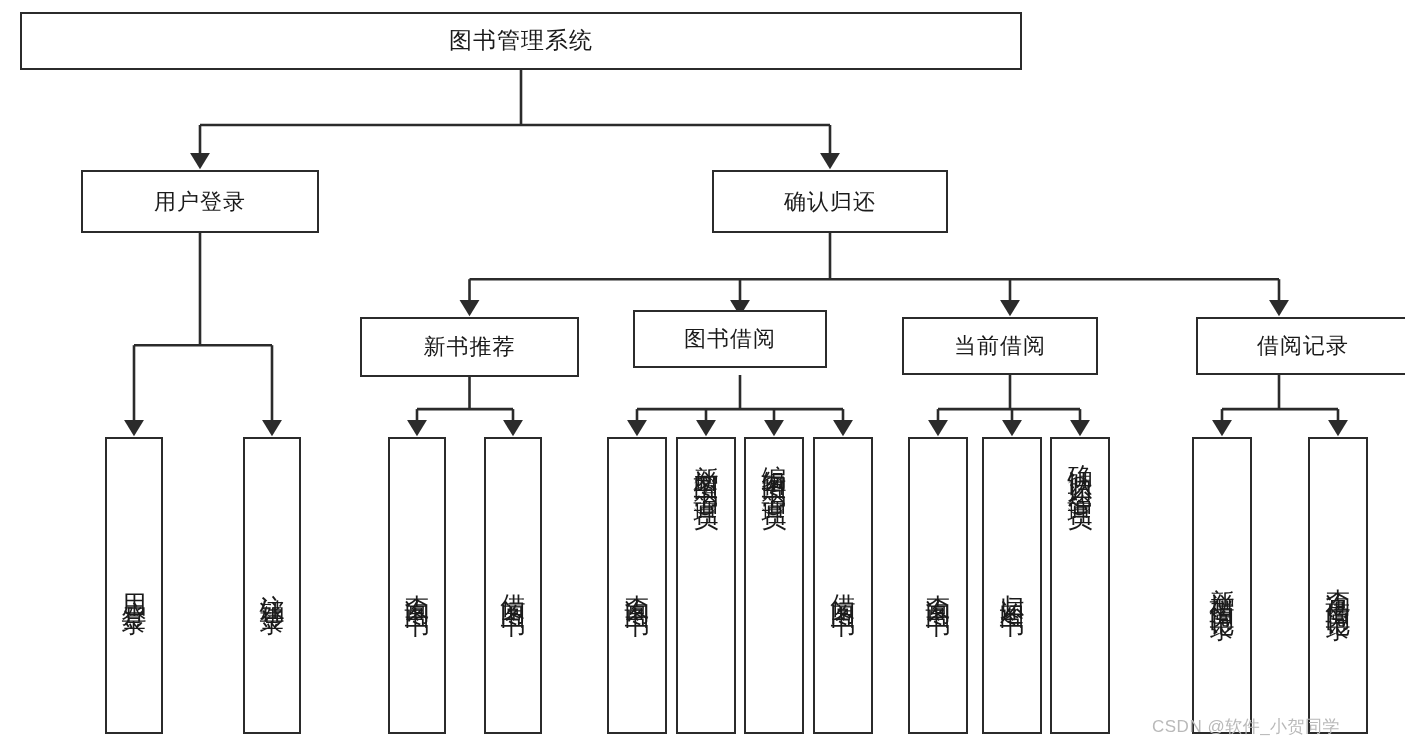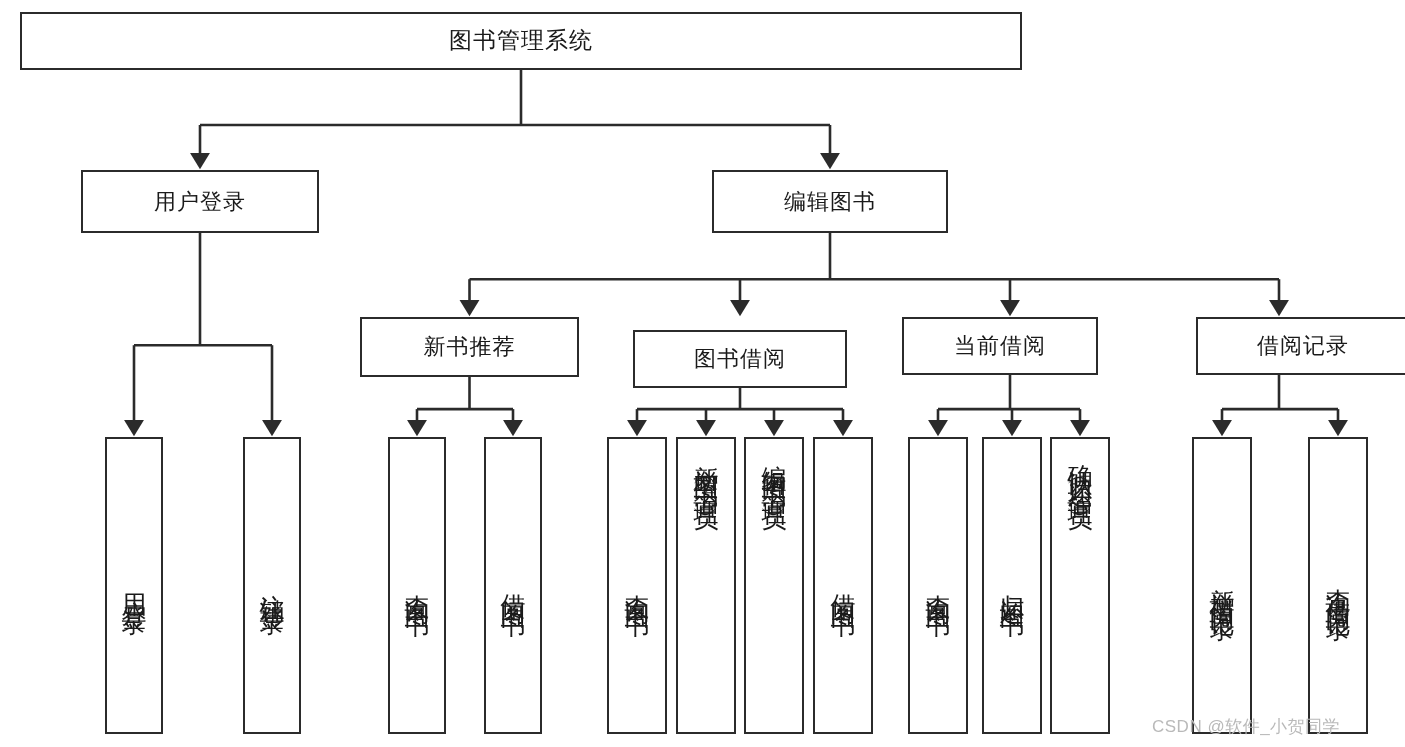--- a/index.html
+++ b/index.html
@@ -126,26 +126,26 @@
   </svg>
 
   <div id="nodes-layer">
       <div class="node horiz root" style="left: 20px; top: 12px; width: 1002px; height: 58px;">
         <span class="node-label">图书管理系统</span>
       </div>
       <div class="node horiz" style="left: 81px; top: 170px; width: 238px; height: 63px;">
         <span class="node-label">用户登录</span>
       </div>
       <div class="node horiz" style="left: 712px; top: 170px; width: 236px; height: 63px;">
-        <span class="node-label">编辑图书</span>
+        <span class="node-label">确认归还</span>
       </div>
       <div class="node horiz" style="left: 360px; top: 317px; width: 219px; height: 60px;">
         <span class="node-label">新书推荐</span>
       </div>
-      <div class="node horiz" style="left: 633px; top: 330px; width: 214px; height: 58px;">
+      <div class="node horiz" style="left: 633px; top: 310px; width: 194px; height: 58px;">
         <span class="node-label">图书借阅</span>
       </div>
       <div class="node horiz" style="left: 902px; top: 317px; width: 196px; height: 58px;">
         <span class="node-label">当前借阅</span>
       </div>
       <div class="node horiz" style="left: 1196px; top: 317px; width: 214px; height: 58px;">
         <span class="node-label">借阅记录</span>
       </div>
       <div class="node vert centered" style="left: 105px; top: 437px; width: 58px; height: 297px;">
         <span class="node-label">用户登录</span>

